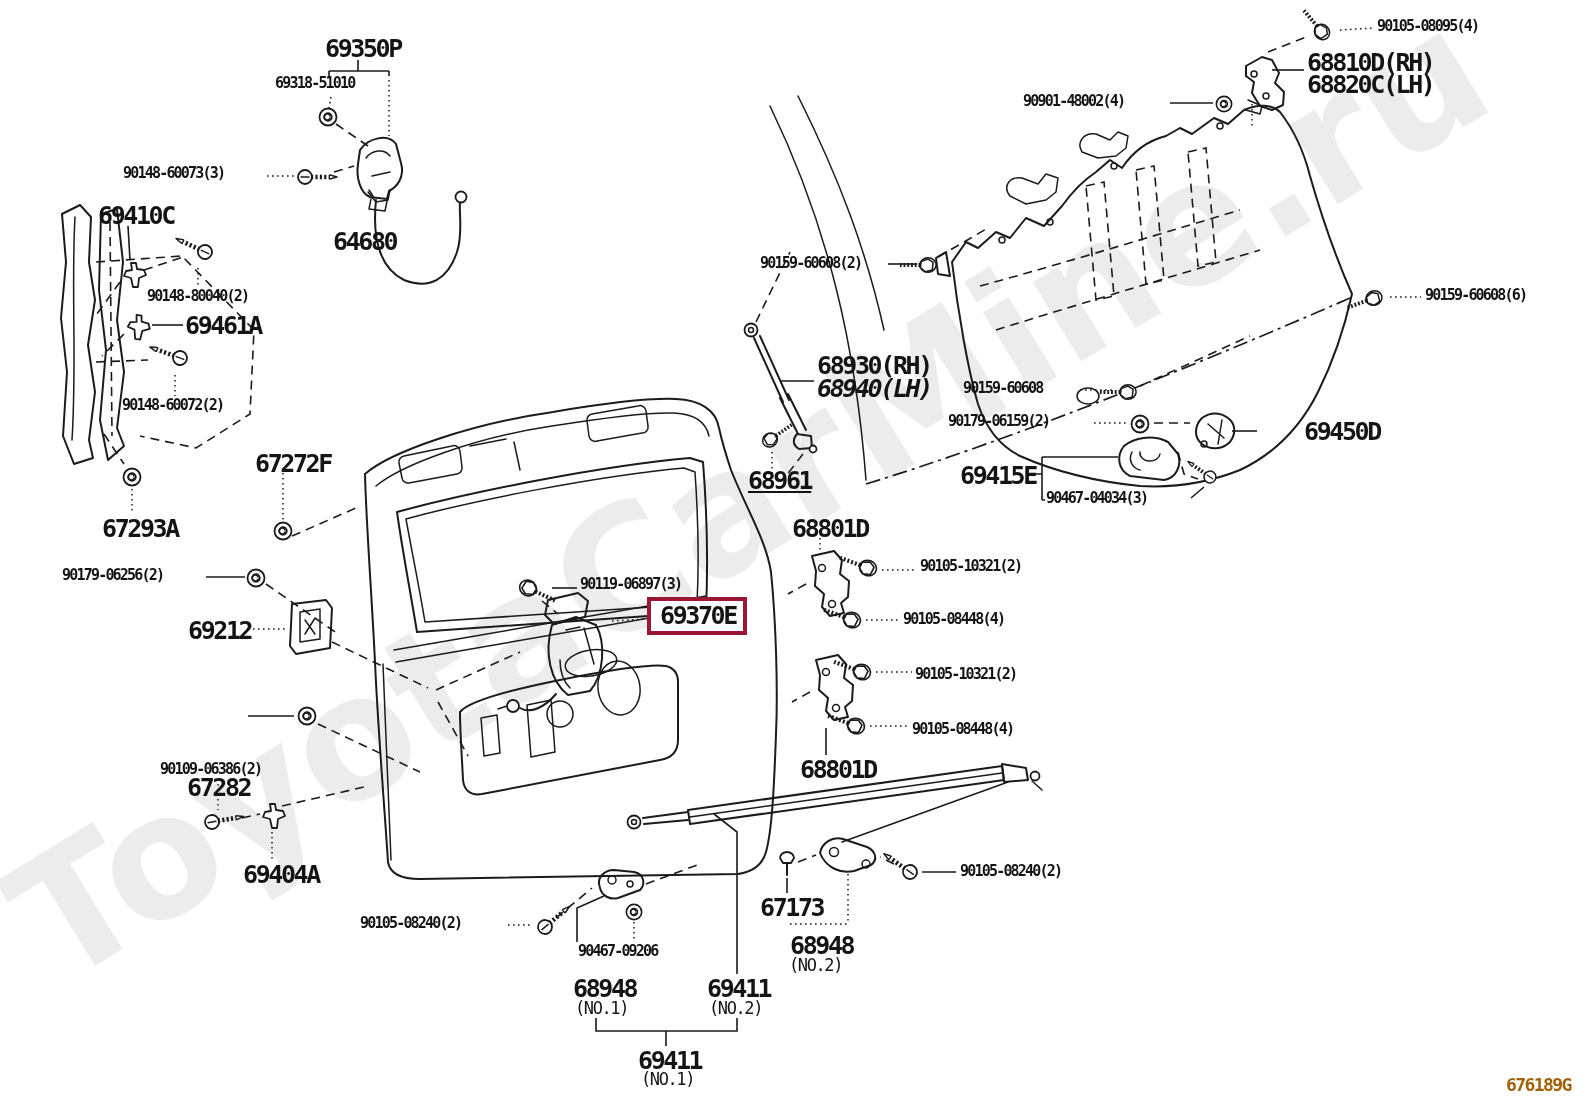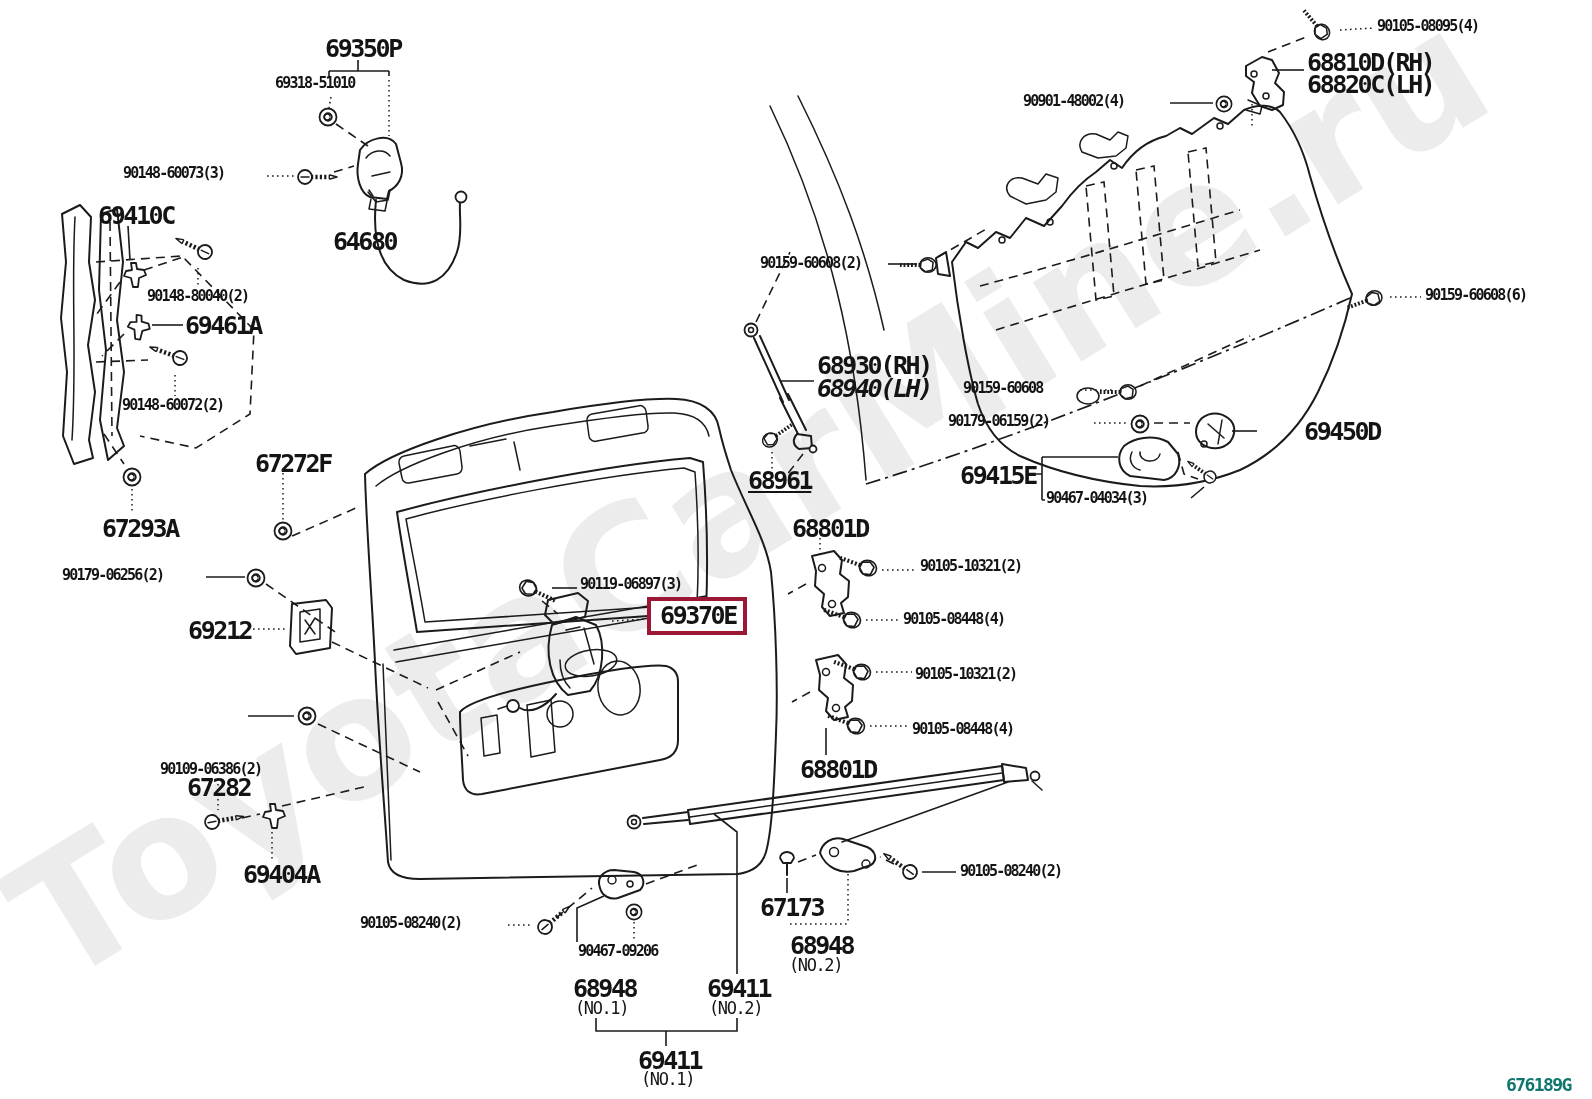--- a/index.html
+++ b/index.html
@@ -10,21 +10,21 @@
          transform:rotate(-31.5deg);transform-origin:0 80%;z-index:0;user-select:none;}
   svg#art{position:absolute;left:0;top:0;z-index:1;}
   #labels{position:absolute;left:0;top:0;width:100%;height:100%;z-index:2;}
   .lbl{position:absolute;font-weight:bold;color:#141414;white-space:nowrap;line-height:1;}
   .sm{font-size:15px;letter-spacing:-1.8px;}
   .lg{font-size:25px;letter-spacing:-2.4px;}
   .xs{font-size:17px;letter-spacing:-1.4px;font-weight:normal;}
   .hl{font-size:25px;letter-spacing:-2.4px;border:4.5px solid #9b1733;background:#fff;
       padding:2px 7px 3px 9px;}
   #footer-code{position:absolute;left:1506px;top:1074px;font-size:18px;letter-spacing:-1.6px;
-      font-weight:bold;color:#0f766e;z-index:2;}
+      font-weight:bold;color:#a16207;z-index:2;}
   
   .s2{stroke:#1b1b1b;stroke-width:2;fill:none;stroke-linecap:round;stroke-linejoin:round;}
   .s1{stroke:#1b1b1b;stroke-width:1.5;fill:none;stroke-linecap:round;stroke-linejoin:round;}
   .fw{fill:#fff;stroke:#1b1b1b;stroke-width:1.8;stroke-linejoin:round;}
   .ld{stroke:#1b1b1b;stroke-width:1.5;stroke-dasharray:1.6,3.4;fill:none;}
   .sl{stroke:#1b1b1b;stroke-width:1.6;fill:none;}
   .dh{stroke:#1b1b1b;stroke-width:1.6;stroke-dasharray:9,6;fill:none;}
   .dd{stroke:#1b1b1b;stroke-width:1.7;stroke-dasharray:15,5,3,5;fill:none;}
   .th{stroke:#1b1b1b;stroke-width:4.6;stroke-dasharray:2.2,2.2;fill:none;}
 </style>

